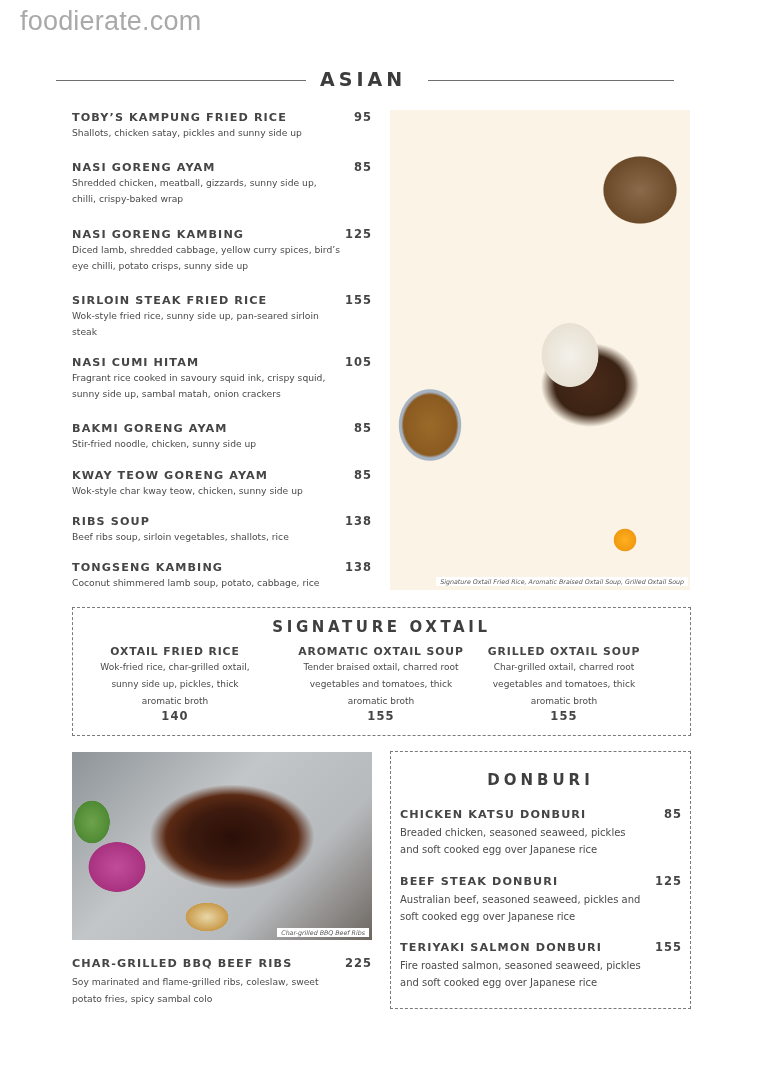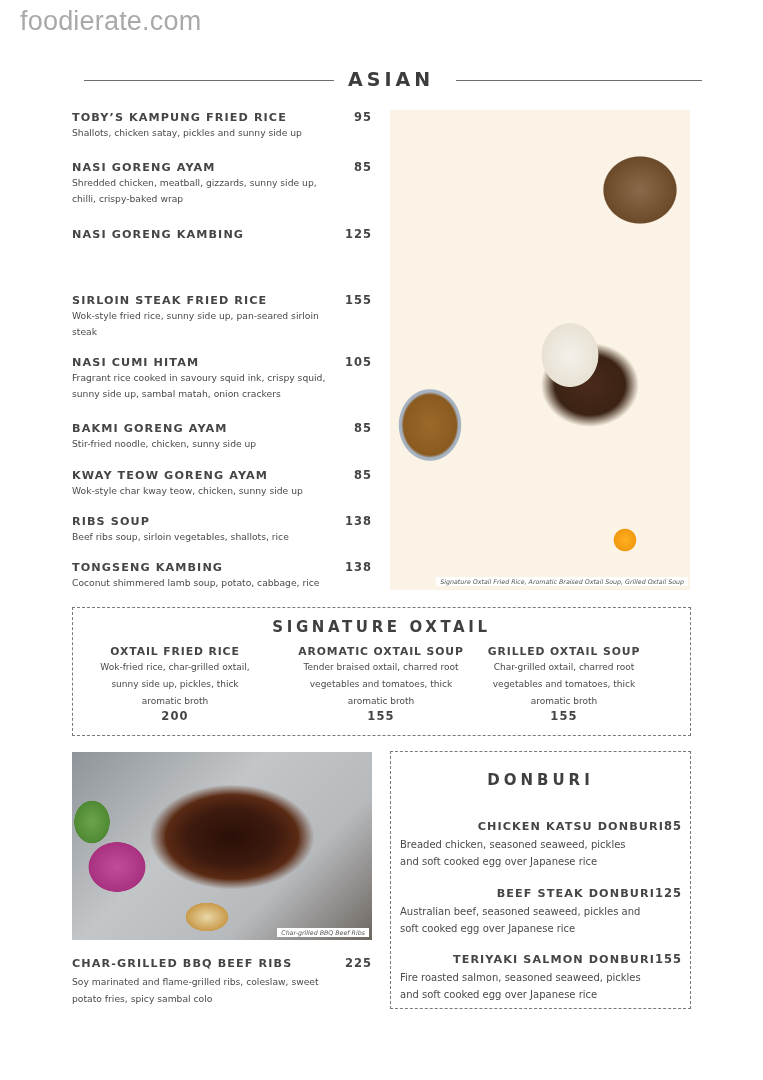--- a/index.html
+++ b/index.html
@@ -1,20 +1,20 @@
 <!DOCTYPE html>
 <html><head>
 <meta charset="utf-8">
 <style>
   html, body { margin:0; padding:0; background:#ffffff; }
   body { width:763px; height:1080px; position:relative; overflow:hidden;
          font-family:"DejaVu Sans", sans-serif; color:#3a3a3a; }
   .watermark { position:absolute; left:20px; top:6px; font-family:"Liberation Sans", sans-serif;
                font-size:27px; color:#a9a9a9; letter-spacing:0.2px; }
-  .section-header { position:absolute; left:84px; top:68px; width:618px; height:26px; }
+  .section-header { position:absolute; left:56px; top:68px; width:618px; height:26px; }
   .section-header .line { position:absolute; top:12px; height:1px; background:#6e6e6e; }
   .section-header .line.l { left:0; width:250px; }
   .section-header .line.r { left:372px; width:246px; }
   .section-header .title { position:absolute; left:264px; top:0; font-family:"DejaVu Sans", sans-serif;
      font-weight:bold; font-size:19px; letter-spacing:4px; color:#3c3c3c; }
   .item-name { font-family:"DejaVu Sans", sans-serif; font-weight:bold; font-size:11.2px;
      letter-spacing:1.1px; color:#454545; text-transform:uppercase; }
   .item-price { font-family:"DejaVu Sans", sans-serif; font-weight:bold; font-size:11.5px;
      letter-spacing:1px; color:#454545; }
   .item-desc { font-family:"DejaVu Sans", sans-serif; font-size:9.2px; line-height:16px; color:#4a4a4a; }
@@ -51,21 +51,21 @@
   .box-donburi { left:390px; top:751px; width:299px; height:256px; }
   .box-title { position:absolute; font-family:"DejaVu Sans", sans-serif; font-weight:bold;
      font-size:15px; letter-spacing:3.6px; color:#3f3f3f; white-space:nowrap; }
   .oxtail-title { left:0; width:617px; text-align:center; top:10px; }
   .oxtail-col { position:absolute; top:37px; width:200px; text-align:center; }
   .oxtail-col .item-name { font-size:10.8px; letter-spacing:0.9px; }
   .oxtail-col .item-desc { font-size:9px; line-height:17px; margin-top:1px; }
   .oxtail-col .item-price { font-size:11.5px; display:block; margin-top:-1px; letter-spacing:1.2px; }
   .donburi-title { left:0; width:299px; text-align:center; top:19px; letter-spacing:4px; font-size:15px; }
   .don-item { position:absolute; left:9px; width:282px; }
-  .don-item .row { display:flex; justify-content:flex-end; align-items:baseline; height:16px;margin-top:12px; }
+  .don-item .row { display:flex; justify-content:space-between; align-items:baseline; height:16px; }
   .don-item .item-desc { margin-top:1px; width:245px; line-height:17px; font-size:10px; }
   .ribs-item { position:absolute; left:72px; top:956px; width:300px; }
   .ribs-item .row { display:flex; justify-content:space-between; align-items:baseline; height:16px; }
   .ribs-item .item-desc { margin-top:1px; line-height:17px; }
 </style>
 </head>
 <body>
 
 <div class="watermark">foodierate.com</div>
 
@@ -88,20 +88,21 @@
         <span class="item-name">NASI GORENG AYAM</span>
         <span class="item-price">85</span>
       </div>
     <div class="item-desc">Shredded chicken, meatball, gizzards, sunny side up, chilli, crispy-baked wrap</div>
   </div>
   <div class="asian-item" style="top:117px">
     <div class="row">
         <span class="item-name">NASI GORENG KAMBING</span>
         <span class="item-price">125</span>
       </div>
+    <div class="item-desc">Diced lamb, shredded cabbage, yellow curry spices, bird’s eye chilli, potato crisps, sunny side up</div>
   </div>
   <div class="asian-item" style="top:183px">
     <div class="row">
         <span class="item-name">SIRLOIN STEAK FRIED RICE</span>
         <span class="item-price">155</span>
       </div>
     <div class="item-desc">Wok-style fried rice, sunny side up, pan-seared sirloin steak</div>
   </div>
   <div class="asian-item" style="top:245px">
     <div class="row">
@@ -142,21 +143,21 @@
 
 <div class="photo photo-main">
   <div class="caption caption-main">Signature Oxtail Fried Rice, Aromatic Braised Oxtail Soup, Grilled Oxtail Soup</div>
 </div>
 
 <div class="dash-box box-oxtail">
   <div class="box-title oxtail-title">SIGNATURE OXTAIL</div>
   <div class="oxtail-col" style="left:2px">
     <div class="item-name">OXTAIL FRIED RICE</div>
     <div class="item-desc" style="padding:0 22px">Wok-fried rice, char-grilled oxtail, sunny side up, pickles, thick aromatic broth</div>
-    <span class="item-price">200</span>
+    <span class="item-price">140</span>
   </div>
   <div class="oxtail-col" style="left:208px">
     <div class="item-name">AROMATIC OXTAIL SOUP</div>
     <div class="item-desc" style="padding:0 18px">Tender braised oxtail, charred root vegetables and tomatoes, thick aromatic broth</div>
     <span class="item-price">155</span>
   </div>
   <div class="oxtail-col" style="left:391px">
     <div class="item-name">GRILLED OXTAIL SOUP</div>
     <div class="item-desc" style="padding:0 18px">Char-grilled oxtail, charred root vegetables and tomatoes, thick aromatic broth</div>
     <span class="item-price">155</span>

